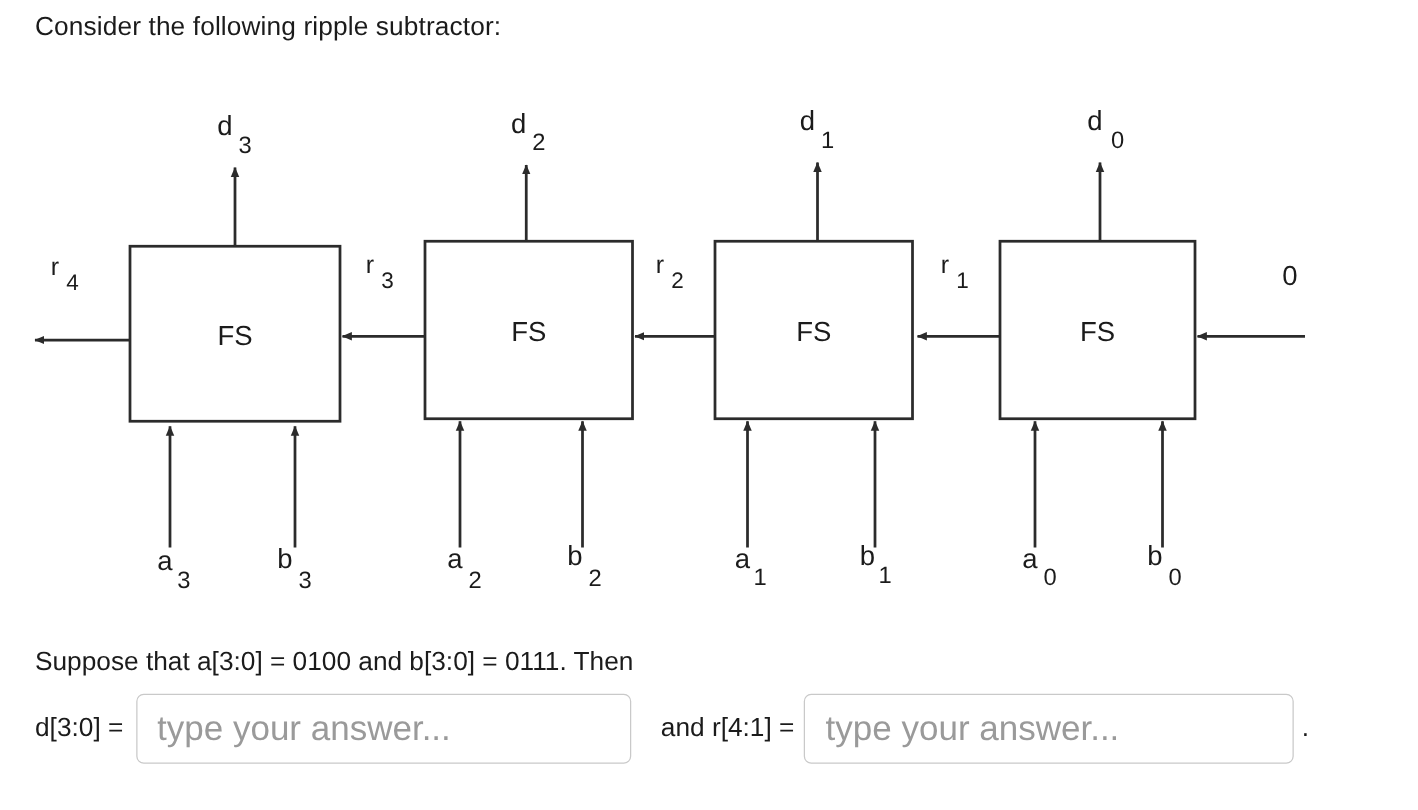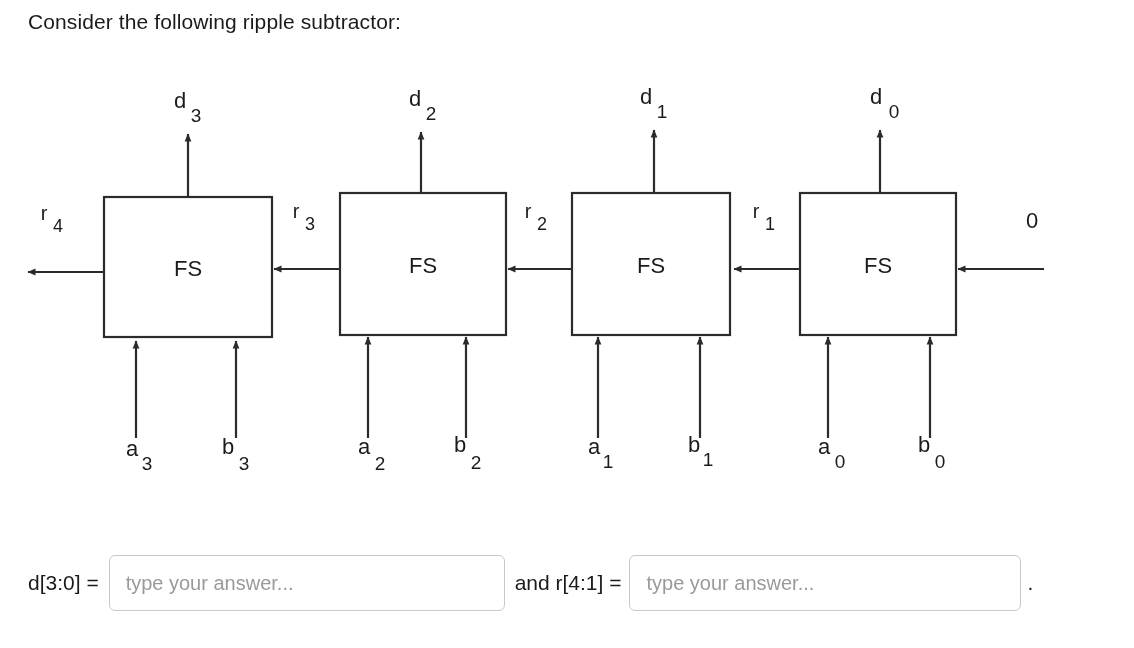--- a/index.html
+++ b/index.html
@@ -62,32 +62,32 @@
     color: #1b1b1b;
     white-space: nowrap;
   }
   .answer-input {
     height: 56px;
     box-sizing: border-box;
     border: 1px solid #c9c9c9;
     border-radius: 6px;
     background: #ffffff;
     font-family: "Liberation Sans", sans-serif;
-    font-size: 20px;
+    font-size: 28px;
     color: #1d4ed8;
     padding: 15px 16px;
     outline: none;
   }
   .answer-input::placeholder {
     color: #9a9a9a;
     opacity: 1;
   }
   #d-input { width: 396px; margin-left: 10px; }
   #r-input { width: 392px; margin-left: 8px; }
-  .mid-label { margin-left: 10px; }
+  .mid-label { margin-left: 24px; }
   .period { margin-left: 6px; }
 </style>
 </head>
 <body>
 
 <div class="page">
 
   <div class="intro">Consider the following ripple subtractor:</div>
 
   <div class="diagram">
@@ -169,20 +169,21 @@
         <text x="708" y="406" font-size="19" text-anchor="middle">1</text>
 
         <text x="824" y="394" font-size="22" text-anchor="middle">a</text>
         <text x="840" y="408" font-size="19" text-anchor="middle">0</text>
         <text x="924" y="392" font-size="22" text-anchor="middle">b</text>
         <text x="940" y="408" font-size="19" text-anchor="middle">0</text>
       </g>
     </svg>
   </div>
 
+  <div class="suppose">Suppose that a[3:0] = 0100 and b[3:0] = 0111. Then</div>
 
   <div class="answer-row">
     <span class="answer-label">d[3:0] =</span>
     <input class="answer-input" id="d-input" type="text" placeholder="type your answer..." style="">
     <span class="answer-label mid-label">and r[4:1] =</span>
     <input class="answer-input" id="r-input" type="text" placeholder="type your answer..." style="">
     <span class="answer-label period">.</span>
   </div>
 
 </div>

